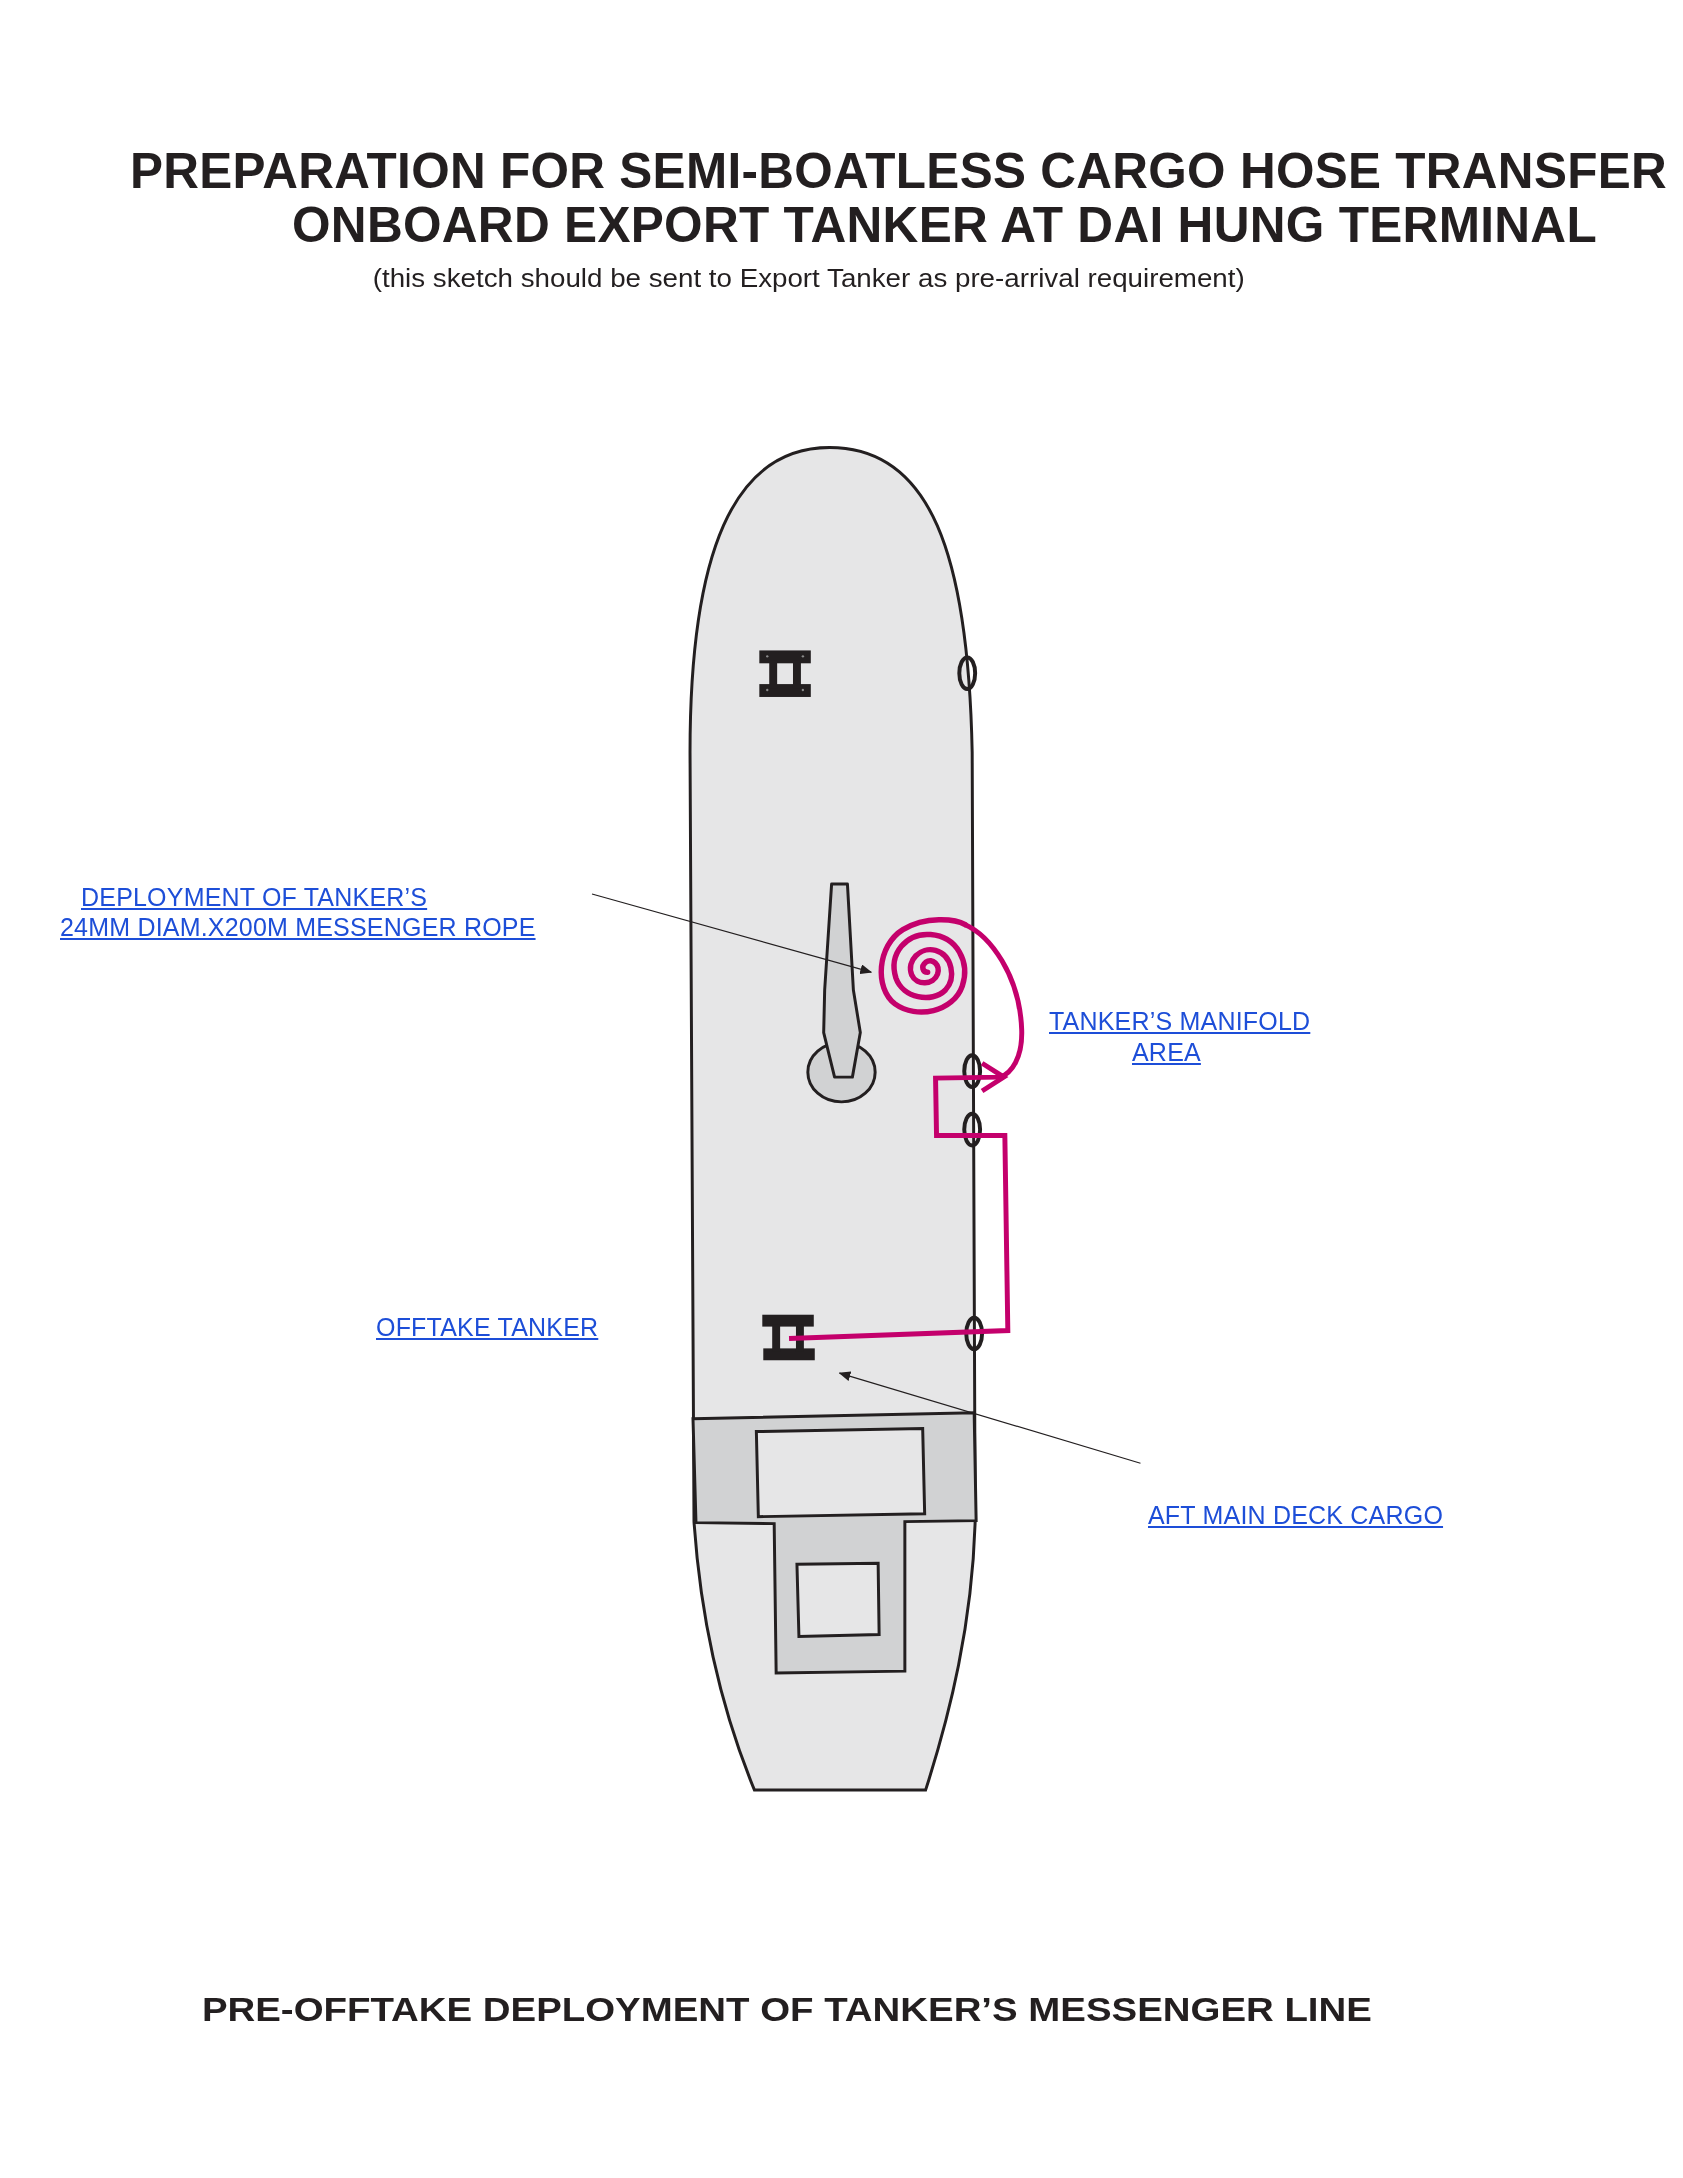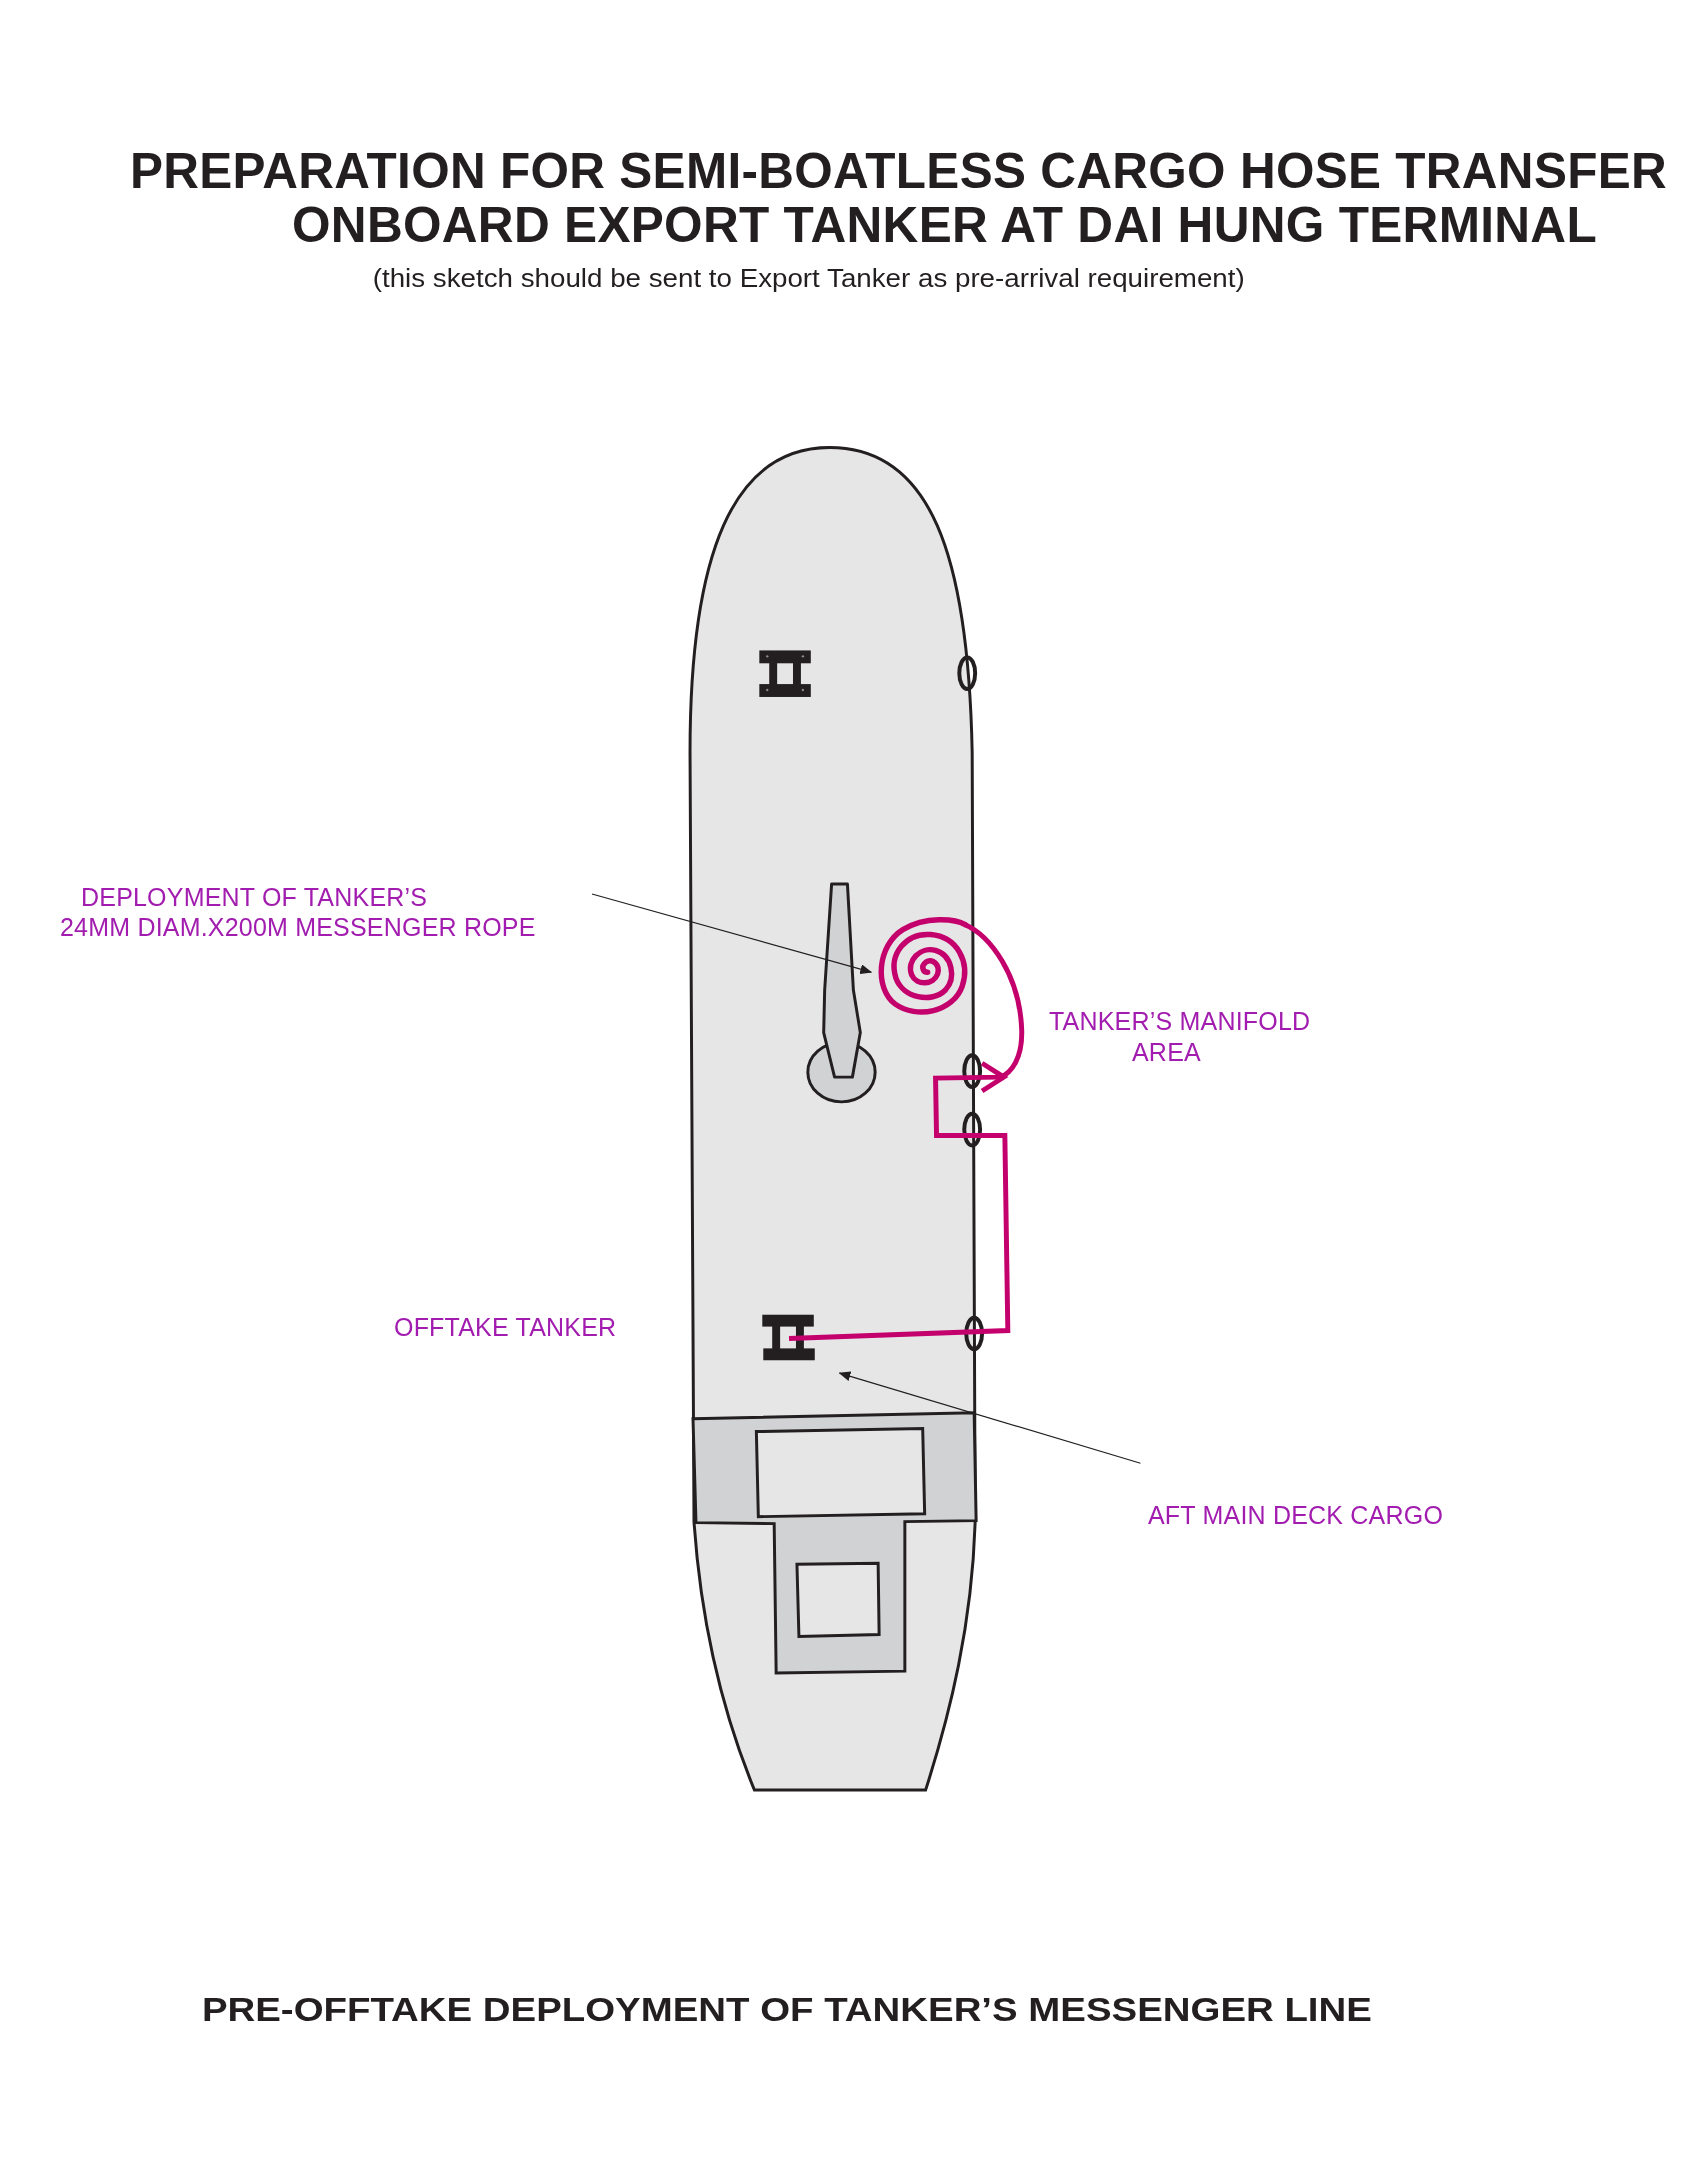--- a/index.html
+++ b/index.html
@@ -33,28 +33,29 @@
       top: 263px;
       font-size: 26px;
       white-space: nowrap;
       color: #231f20;
     }
     .label {
       position: absolute;
       font-size: 25px;
       line-height: 31px;
       white-space: nowrap;
-      color: #a21caf;
+      color: #1d4ed8;
       letter-spacing: 0.2px;
+      text-decoration: underline;
     }
     #label-rope-1 { left: 81px; top: 882px; }
     #label-rope-2 { left: 60px; top: 912px; }
     #label-manifold-1 { left: 1049px; top: 1006px; text-align: right; }
     #label-manifold-2 { left: 1132px; top: 1037px; text-align: center; }
-    #label-offtake { left: 394px; top: 1312px; }
+    #label-offtake { left: 376px; top: 1312px; }
     #label-winch { left: 1148px; top: 1500px; }
     #footer-title {
       position: absolute;
       left: 269px;
       top: 1992px;
       font-weight: bold;
       font-size: 34px;
       line-height: 1;
       white-space: nowrap;
       color: #231f20;

